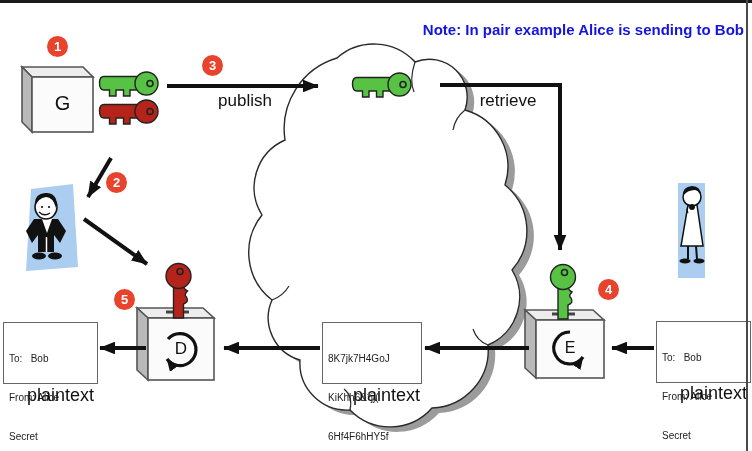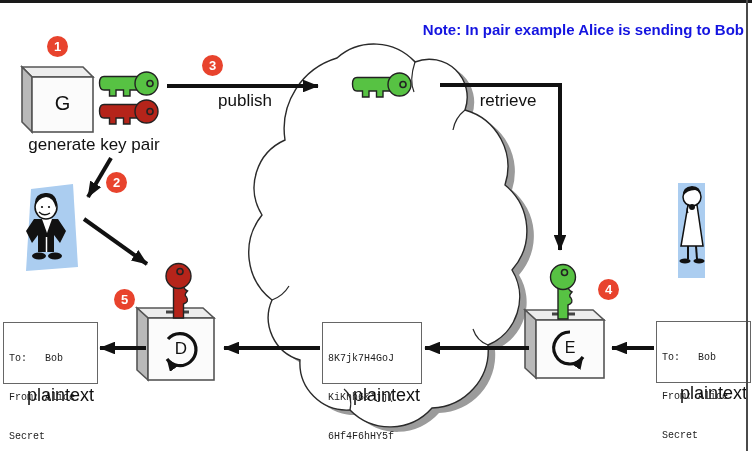--- a/index.html
+++ b/index.html
@@ -9,21 +9,21 @@
   .border-right{position:absolute;right:4px;top:0;width:2px;height:451px;background:#4a4a4a;z-index:5;}
   svg.canvas{position:absolute;left:0;top:0;z-index:1;}
   .txt{position:absolute;z-index:3;color:#111;}
   .note{position:absolute;right:8px;top:21px;font-size:15px;font-weight:bold;color:#1414e0;z-index:3;}
   .lbl{font-size:17px;text-align:center;}
   .lbl-big{font-size:18px;text-align:right;}
   .letter{font-size:20px;text-align:center;}
   .badge{position:absolute;width:21px;height:21px;border-radius:50%;background:#e8432d;color:#fff;
          font-size:13px;font-weight:bold;text-align:center;line-height:21px;z-index:4;}
   .msgbox{position:absolute;background:#fff;border:1.5px solid #666;z-index:2;
-          font-family:Liberation Mono, monospace;font-size:10px;line-height:13px;
+          font-family:Liberation Sans, sans-serif;font-size:10px;line-height:13px;
           color:#222;padding:3px 0 0 5px;white-space:pre;}
 </style>
 </head>
 <body>
 
 <div class="stage">
 
   <div class="border-top"></div>
   <div class="border-right"></div>
 
@@ -127,21 +127,20 @@
   <div class="note">Note: In pair example Alice is sending to Bob</div>
 
   <div class="badge" style="left:47px;top:36px;">1</div>
   <div class="badge" style="left:106px;top:172px;">2</div>
   <div class="badge" style="left:202px;top:55px;">3</div>
   <div class="badge" style="left:598px;top:279px;">4</div>
   <div class="badge" style="left:114px;top:289px;">5</div>
 
   <div class="txt lbl" style="left:448px;top:91px;width:120px;">retrieve</div>
   <div class="txt lbl" style="left:170px;top:91px;width:150px;">publish</div>
-  <div class="txt lbl" style="left:14px;top:135px;width:160px;">generate key pair</div>
   <div class="txt lbl-big" style="left:2px;top:385px;width:92px;">plaintext</div>
   <div class="txt lbl-big" style="left:318px;top:385px;width:102px;">plaintext</div>
   <div class="txt lbl-big" style="left:653px;top:383px;width:94px;">plaintext</div>
 
   <div class="txt letter" style="left:32px;top:92px;width:61px;">G</div>
   <div class="txt letter" style="left:148px;top:339px;width:66px;font-size:17px;">D</div>
   <div class="txt letter" style="left:536px;top:339px;width:68px;font-size:16px;">E</div>
 
   <div class="msgbox" style="left:3px;top:322px;width:88px;height:57px;">
     <div>To:   Bob</div>

